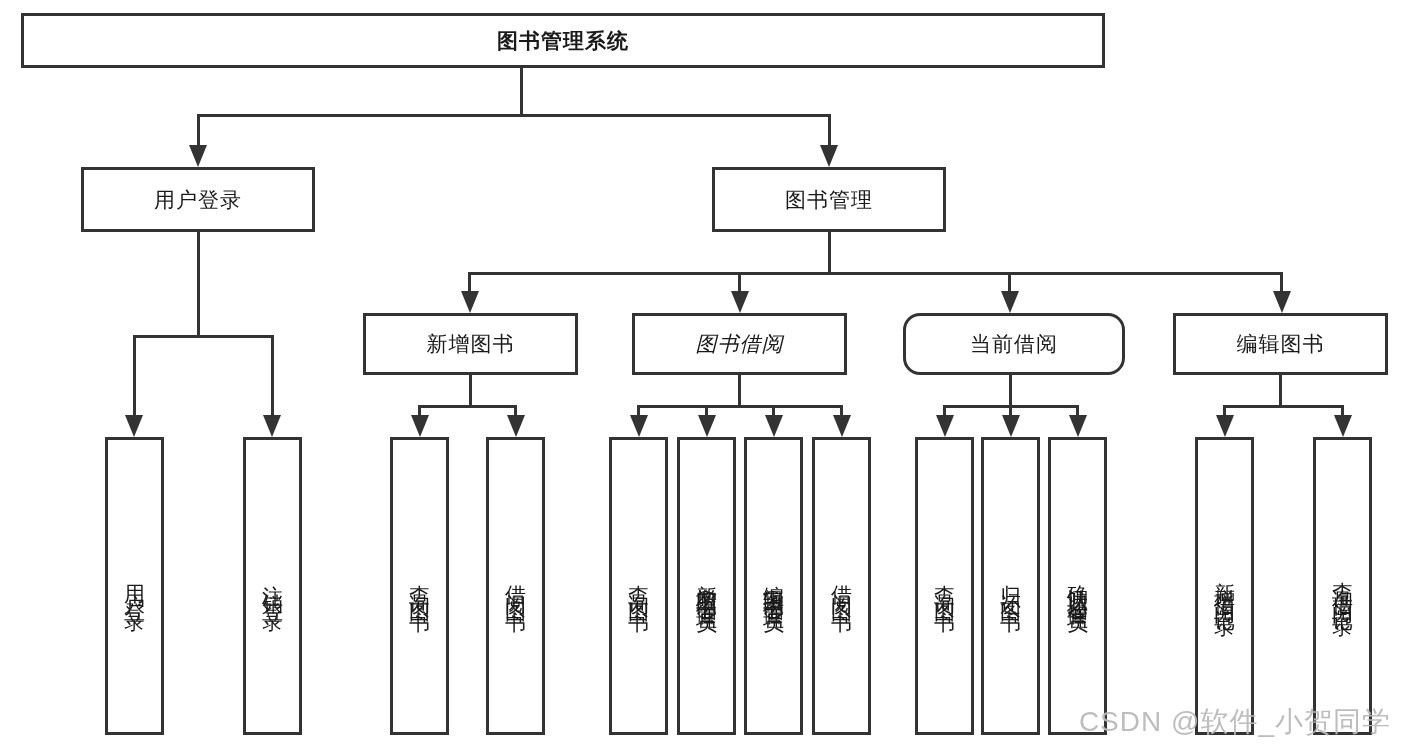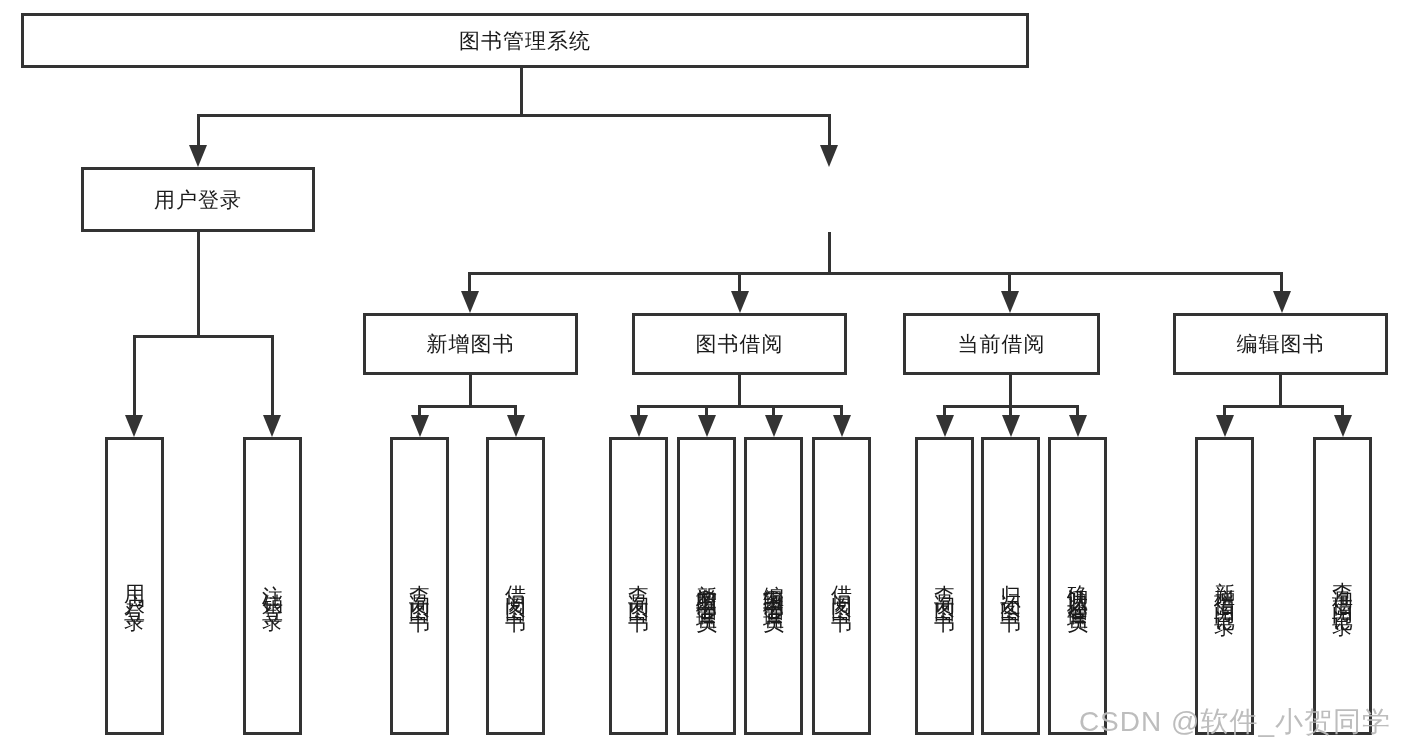--- a/index.html
+++ b/index.html
@@ -74,52 +74,53 @@
     letter-spacing: 1px;
     z-index: 10;
     white-space: nowrap;
   }
 </style>
 </head>
 <body>
 
 <div id="stage">
 
-  <div class="hbox" style="left:21px; top:13px; width:1008px; height:55px;">图书管理系统</div>
+  <div class="hbox" style="left:21px; top:13px; width:1084px; height:55px;font-weight:bold;">图书管理系统</div>
 
   <div class="vl" style="left:520px; top:68px; height:49px;"></div>
   <div class="hl" style="left:197px; top:114px; width:634px;"></div>
   <div class="vl" style="left:197px; top:114px; height:33px;"></div>
   <div class="ah" style="left:189px; top:145px;"></div>
   <div class="vl" style="left:828px; top:114px; height:33px;"></div>
   <div class="ah" style="left:820px; top:145px;"></div>
 
   <div class="hbox" style="left:81px; top:167px; width:234px; height:65px;">用户登录</div>
+  <div class="hbox" style="left:712px; top:167px; width:234px; height:65px;">图书管理</div>
 
   <div class="vl" style="left:197px; top:232px; height:106px;"></div>
   <div class="hl" style="left:133px; top:335px; width:141px;"></div>
   <div class="vl" style="left:133px; top:335px; height:82px;"></div>
   <div class="ah" style="left:125px; top:415px;"></div>
   <div class="vl" style="left:271px; top:335px; height:82px;"></div>
   <div class="ah" style="left:263px; top:415px;"></div>
 
   <div class="vl" style="left:828px; top:232px; height:43px;"></div>
   <div class="hl" style="left:469px; top:272px; width:813px;"></div>
   <div class="vl" style="left:468px; top:272px; height:21px;"></div>
   <div class="ah" style="left:461px; top:291px;"></div>
   <div class="vl" style="left:738px; top:272px; height:21px;"></div>
   <div class="ah" style="left:731px; top:291px;"></div>
   <div class="vl" style="left:1008px; top:272px; height:21px;"></div>
   <div class="ah" style="left:1001px; top:291px;"></div>
   <div class="vl" style="left:1280px; top:272px; height:21px;"></div>
   <div class="ah" style="left:1273px; top:291px;"></div>
 
   <div class="hbox" style="left:363px; top:313px; width:215px; height:62px;">新增图书</div>
-  <div class="hbox" style="left:632px; top:313px; width:215px; height:62px;">图书借阅</div>
-  <div class="hbox" style="left:903px; top:313px; width:197px; height:62px;">当前借阅</div>
+  <div class="hbox" style="left:632px; top:313px; width:215px; height:62px;font-style:italic;">图书借阅</div>
+  <div class="hbox" style="left:903px; top:313px; width:222px; height:62px;border-radius:17px;">当前借阅</div>
   <div class="hbox" style="left:1173px; top:313px; width:215px; height:62px;">编辑图书</div>
 
   <div class="vl" style="left:469px; top:375px; height:33px;"></div>
   <div class="hl" style="left:418px; top:405px; width:99px;"></div>
   <div class="vl" style="left:418px; top:405px; height:12px;"></div>
   <div class="ah" style="left:411px; top:415px;"></div>
   <div class="vl" style="left:514px; top:405px; height:12px;"></div>
   <div class="ah" style="left:507px; top:415px;"></div>
 
   <div class="vl" style="left:738px; top:375px; height:33px;"></div>

